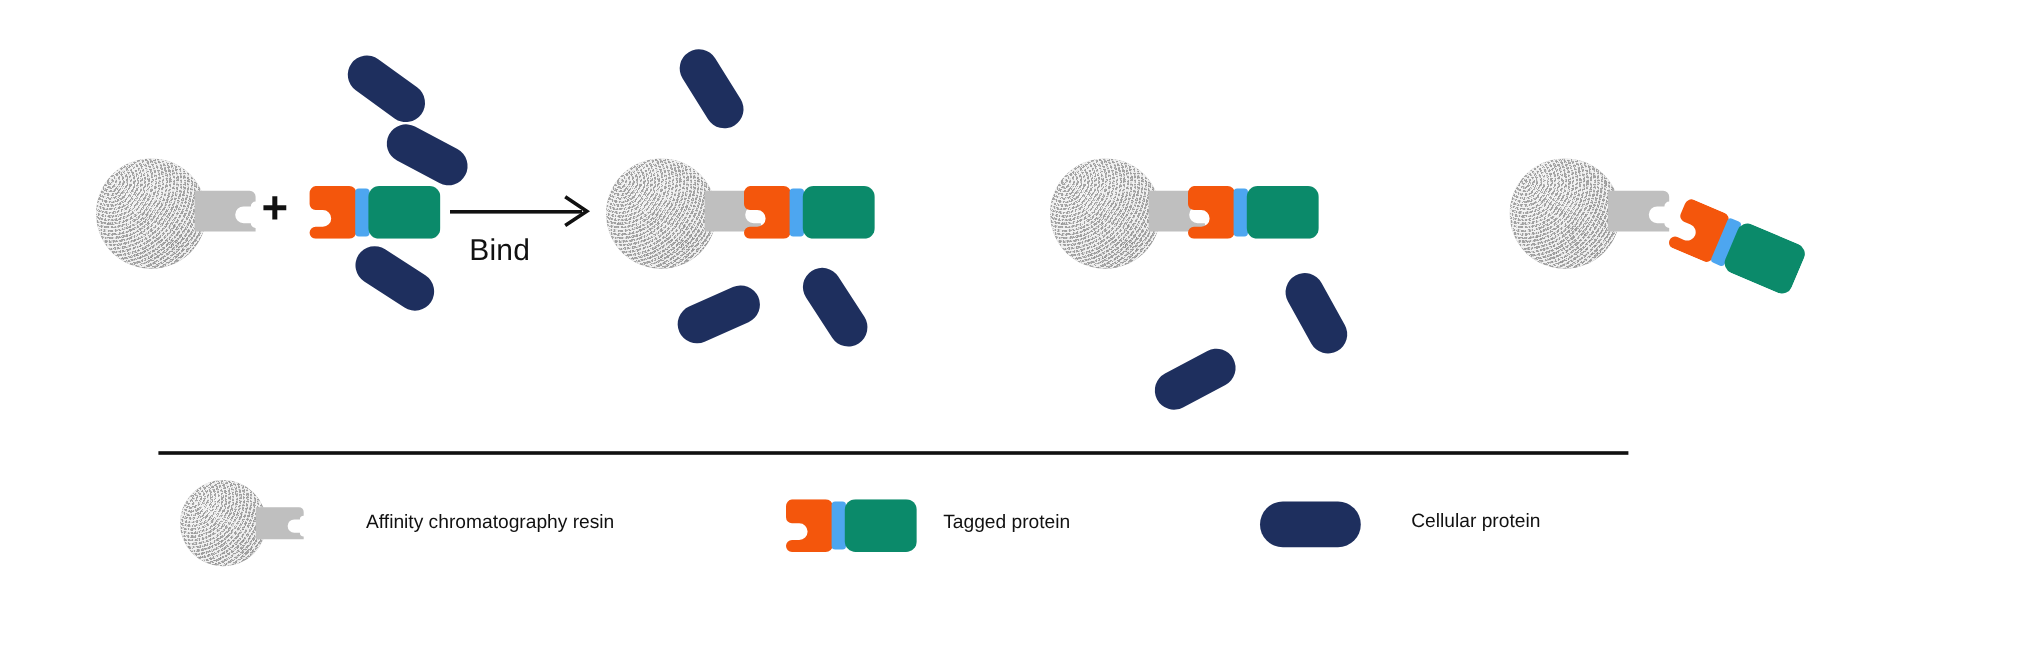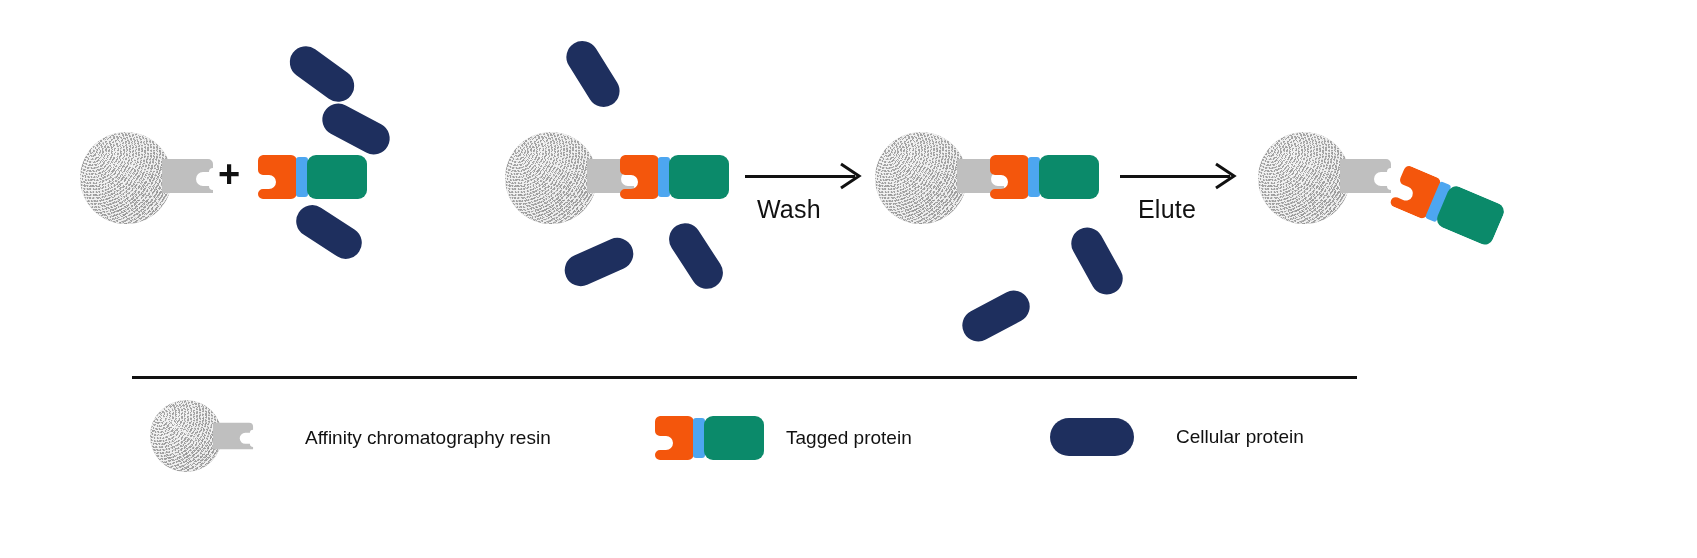--- a/index.html
+++ b/index.html
@@ -51,21 +51,21 @@
     color:#111111;
     font-size:25px;
     letter-spacing:.2px;
     white-space:nowrap;
   }
 
   
   .legend-rule{background:#111111;height:3px;}
   .legend-label{
     color:#111111;
-    font-size:19px;
+    font-size:16px;
     white-space:nowrap;
   }
 </style>
 </head>
 <body>
 
 <div id="stage">
 
   <div class="abs" style="left:0;top:0;width:500px;height:340px;">
 
@@ -87,20 +87,27 @@
 
         <rect x="50" y="0" width="60" height="44" rx="9" fill="#0b8a6a"></rect>
       </svg>
     </div>
 
     <div class="capsule abs" style="left:286px;top:58px;width:72px;height:32px;background:#1e2f5e;transform:rotate(36deg);"></div>
     <div class="capsule abs" style="left:320px;top:113px;width:72px;height:32px;background:#1e2f5e;transform:rotate(28deg);"></div>
     <div class="capsule abs" style="left:293px;top:216px;width:72px;height:32px;background:#1e2f5e;transform:rotate(33deg);"></div>
   </div>
 
+  <div class="abs" style="left:375px;top:168px;width:125px;height:60px;">
+    <div class="arrow-line abs" style="left:0;top:7px;width:110px;height:3px;"></div>
+    <svg class="abs" style="left:94px;top:-6px;" width="24" height="28" viewBox="0 0 24 28">
+      <path d="M2 2 L20 14 L2 26" fill="none" stroke="#111111" stroke-width="3"></path>
+    </svg>
+    <div class="arrow-label abs" style="left:16px;top:27px;">Bind</div>
+  </div>
 
   <div class="abs" style="left:495px;top:0;width:260px;height:340px;">
 
     <div class="abs" style="left:10px;top:132px;">
       <div class="bead abs" style="left:0;top:0;width:92px;height:92px;"></div>
       <svg class="abs" style="left:82px;top:23px;" width="56" height="42" viewBox="0 0 56 42">
         <path d="M0 4 H46 A5 5 0 0 1 51 9 V13 A4 4 0 0 0 47 17 H41 A7 7 0 0 0 34 24 A7 7 0 0 0 41 31 H47 A4 4 0 0 0 51 35 V38 H0 Z" fill="#bfbfbf"></path>
       </svg>
     </div>
 
@@ -110,27 +117,20 @@
         <rect x="39" y="2" width="12" height="40" rx="3" fill="#4da6f0"></rect>
         <rect x="50" y="0" width="60" height="44" rx="9" fill="#0b8a6a"></rect>
       </svg>
     </div>
 
     <div class="capsule abs" style="left:62px;top:58px;width:72px;height:32px;background:#1e2f5e;transform:rotate(58deg);"></div>
     <div class="capsule abs" style="left:68px;top:246px;width:72px;height:32px;background:#1e2f5e;transform:rotate(-24deg);"></div>
     <div class="capsule abs" style="left:165px;top:240px;width:72px;height:32px;background:#1e2f5e;transform:rotate(57deg);"></div>
   </div>
 
-  <div class="abs" style="left:745px;top:168px;width:125px;height:60px;">
-    <div class="arrow-line abs" style="left:0;top:7px;width:110px;height:3px;"></div>
-    <svg class="abs" style="left:94px;top:-6px;" width="24" height="28" viewBox="0 0 24 28">
-      <path d="M2 2 L20 14 L2 26" fill="none" stroke="#111111" stroke-width="3"></path>
-    </svg>
-    <div class="arrow-label abs" style="left:12px;top:27px;">Wash</div>
-  </div>
 
   <div class="abs" style="left:865px;top:0;width:270px;height:360px;">
 
     <div class="abs" style="left:10px;top:132px;">
       <div class="bead abs" style="left:0;top:0;width:92px;height:92px;"></div>
       <svg class="abs" style="left:82px;top:23px;" width="56" height="42" viewBox="0 0 56 42">
         <path d="M0 4 H46 A5 5 0 0 1 51 9 V13 A4 4 0 0 0 47 17 H41 A7 7 0 0 0 34 24 A7 7 0 0 0 41 31 H47 A4 4 0 0 0 51 35 V38 H0 Z" fill="#bfbfbf"></path>
       </svg>
     </div>
 
@@ -139,27 +139,20 @@
         <path d="M6 0 H34 A6 6 0 0 1 40 6 V38 A6 6 0 0 1 34 44 H6 A5 5 0 0 1 6 34 H12 A7 7 0 0 0 19 27 A7 7 0 0 0 12 20 H6 A5 5 0 0 1 1 15 V6 A6 6 0 0 1 6 0 Z" fill="#f4560c"></path>
         <rect x="39" y="2" width="12" height="40" rx="3" fill="#4da6f0"></rect>
         <rect x="50" y="0" width="60" height="44" rx="9" fill="#0b8a6a"></rect>
       </svg>
     </div>
 
     <div class="capsule abs" style="left:95px;top:300px;width:72px;height:32px;background:#1e2f5e;transform:rotate(-28deg);"></div>
     <div class="capsule abs" style="left:196px;top:245px;width:72px;height:32px;background:#1e2f5e;transform:rotate(61deg);"></div>
   </div>
 
-  <div class="abs" style="left:1120px;top:168px;width:130px;height:60px;">
-    <div class="arrow-line abs" style="left:0;top:7px;width:110px;height:3px;"></div>
-    <svg class="abs" style="left:94px;top:-6px;" width="24" height="28" viewBox="0 0 24 28">
-      <path d="M2 2 L20 14 L2 26" fill="none" stroke="#111111" stroke-width="3"></path>
-    </svg>
-    <div class="arrow-label abs" style="left:18px;top:27px;">Elute</div>
-  </div>
 
   <div class="abs" style="left:1248px;top:0;width:300px;height:340px;">
 
     <div class="abs" style="left:10px;top:132px;">
       <div class="bead abs" style="left:0;top:0;width:92px;height:92px;"></div>
       <svg class="abs" style="left:82px;top:23px;" width="56" height="42" viewBox="0 0 56 42">
         <path d="M0 4 H46 A5 5 0 0 1 51 9 V13 A4 4 0 0 0 47 17 H41 A7 7 0 0 0 34 24 A7 7 0 0 0 41 31 H47 A4 4 0 0 0 51 35 V38 H0 Z" fill="#bfbfbf"></path>
       </svg>
     </div>
 

